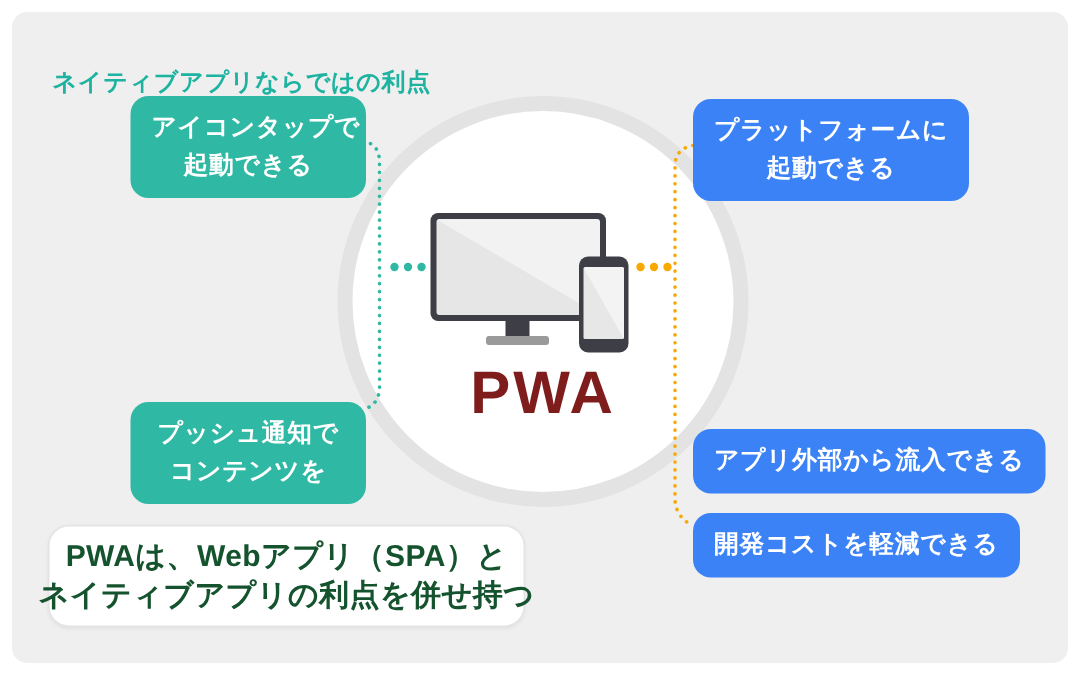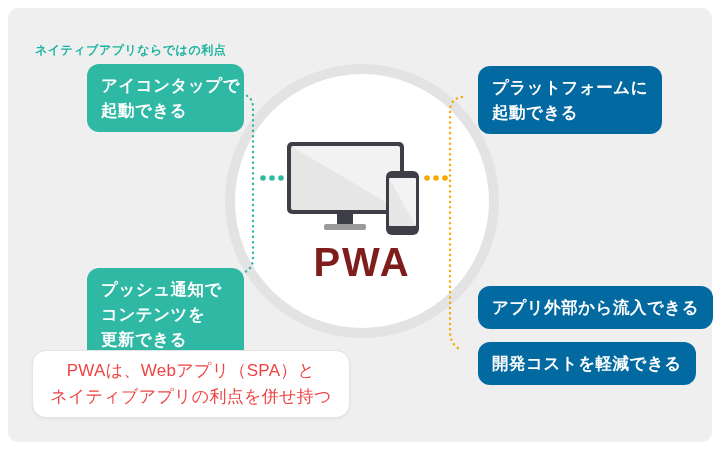--- a/index.html
+++ b/index.html
@@ -1,42 +1,42 @@
 <!DOCTYPE html>
 <html lang="ja"><head>
 <meta charset="utf-8">
 <style>
   html,body{margin:0;padding:0;background:#ffffff;}
   body{font-family:"Liberation Sans","DejaVu Sans",sans-serif;}
   .stage{position:relative;width:720px;height:450px;background:#ffffff;overflow:hidden;}
   .panel{position:absolute;left:8px;top:8px;width:704px;height:434px;background:#efefef;border-radius:10px;}
 
   
-  .heading{position:absolute;font-size:12px;font-weight:bold;letter-spacing:.5px;white-space:nowrap;z-index:6;}
+  .heading{position:absolute;font-size:16px;font-weight:bold;letter-spacing:.5px;white-space:nowrap;z-index:6;}
   .heading.native{left:35px;top:32px;color:#1db3a0;}
   .heading.web{left:460px;top:32px;color:#f8a800;}
 
   
   .circle{position:absolute;left:225px;top:64px;width:274px;height:274px;box-sizing:border-box;
           background:#ffffff;border:10px solid #e3e3e3;border-radius:50%;z-index:1;}
 
   
   .connectors{position:absolute;left:0;top:0;width:720px;height:450px;z-index:2;pointer-events:none;}
   .conn-teal{stroke:#2fb8a3;}
   .conn-orange{stroke:#f8a800;}
   .conn{fill:none;stroke-width:2.4;stroke-linecap:round;stroke-dasharray:0.1 5.2;}
   .dot-teal{fill:#2fb8a3;}
   .dot-orange{fill:#f8a800;}
 
   
   .benefit{position:absolute;z-index:5;border-radius:12px;padding:9px 14px;color:#ffffff;
            font-size:16.5px;font-weight:bold;line-height:25px;letter-spacing:.5px;box-sizing:border-box;}
-  .benefit span{display:block;white-space:nowrap;}
+  .benefit span{display:block;white-space:nowrap;text-align:center;}
   .benefit.teal{background:#2fb8a3;width:157px;}
-  .benefit.orange{background:#0369a1;margin-left:16px;}
+  .benefit.orange{background:#3b82f6;}
   .b-n1{left:87px;top:64px;}
   .b-n2{left:87px;top:148px;}
   .b-n3{left:87px;top:228px;margin-top:40px;}
   .b-w1{left:462px;top:66px;}
   .b-w2{left:462px;top:148px;}
   .b-w3{left:462px;top:230px;}
   .b-w4{left:462px;top:286px;}
   .b-w5{left:462px;top:342px;}
 
   
@@ -53,21 +53,21 @@
                 background:linear-gradient(to top right,#e7e7e7 49.5%,#f3f3f3 50%);}
 
   .pwa-label{position:absolute;left:225px;top:240px;width:274px;text-align:center;z-index:3;
              font-size:40px;font-weight:800;letter-spacing:2px;color:#7f1d1d;}
 
   
   .summary{position:absolute;left:32px;top:350px;width:318px;height:68px;background:#ffffff;
            border:1px solid #e4e4e4;border-radius:14px;box-sizing:border-box;z-index:5;
            display:flex;flex-direction:column;justify-content:center;align-items:center;
            box-shadow:0 1px 3px rgba(0,0,0,.06);}
-  .summary span{display:block;color:#ef4444;font-size:17px;font-weight:normal;line-height:26px;
+  .summary span{display:block;color:#14532d;font-size:20px;font-weight:bold;line-height:26px;
                 letter-spacing:.3px;white-space:nowrap;}
 </style>
 </head>
 <body>
 
 <div class="stage">
 
   <div class="panel"></div>
 
   <div class="circle"></div>
@@ -89,21 +89,20 @@
 
   <h2 class="heading native">ネイティブアプリならではの利点</h2>
 
   <div class="benefit teal b-n1">
     <span>アイコンタップで</span>
     <span>起動できる</span>
   </div>
   <div class="benefit teal b-n3">
     <span>プッシュ通知で</span>
     <span>コンテンツを</span>
-    <span>更新できる</span>
   </div>
 
   <div class="benefit orange b-w1">
     <span>プラットフォームに</span>
     <span>起動できる</span>
   </div>
   <div class="benefit orange b-w4">
     <span>アプリ外部から流入できる</span>
   </div>
   <div class="benefit orange b-w5">

